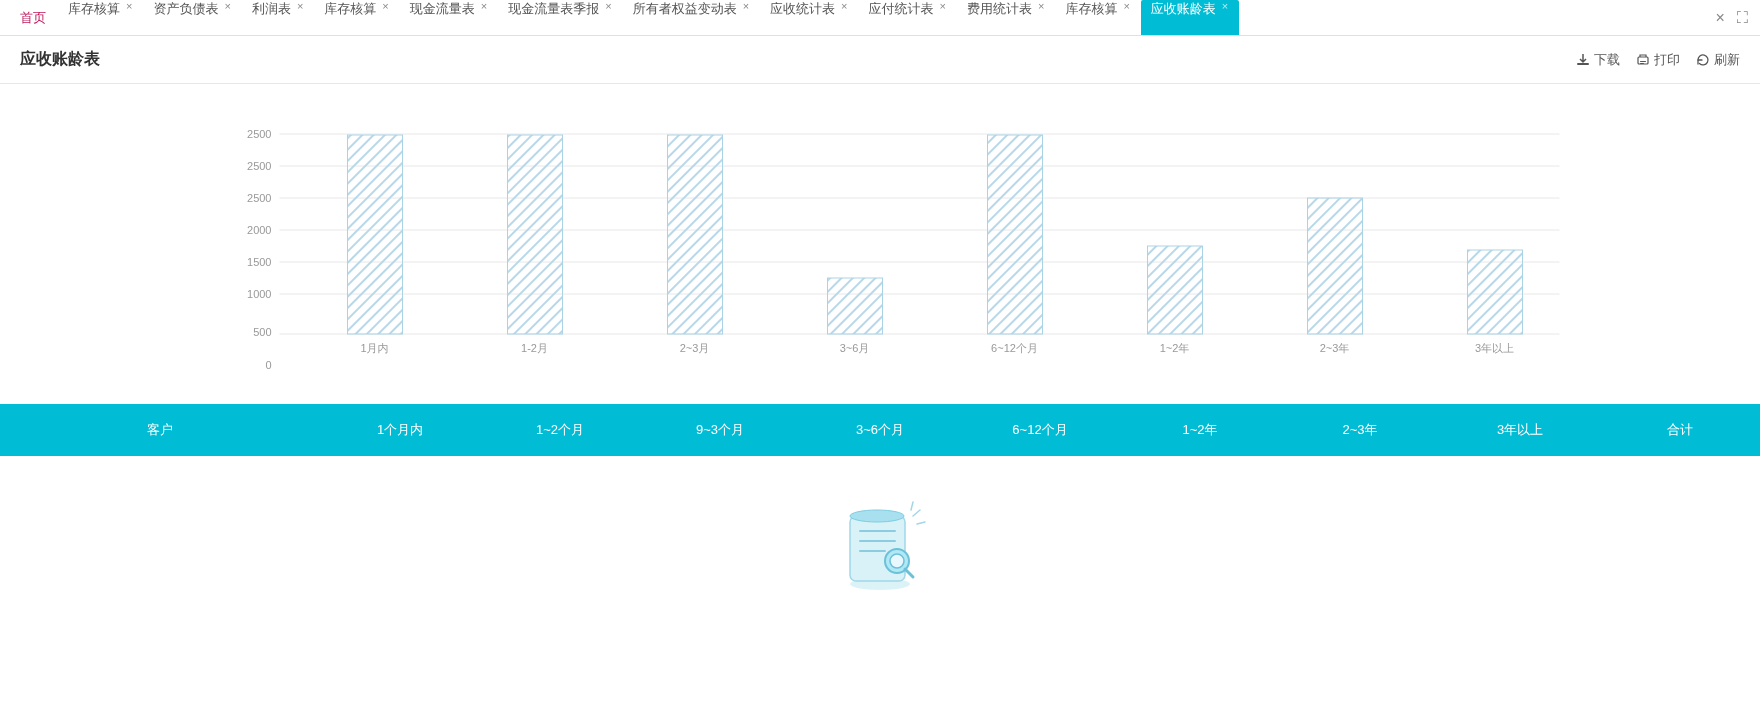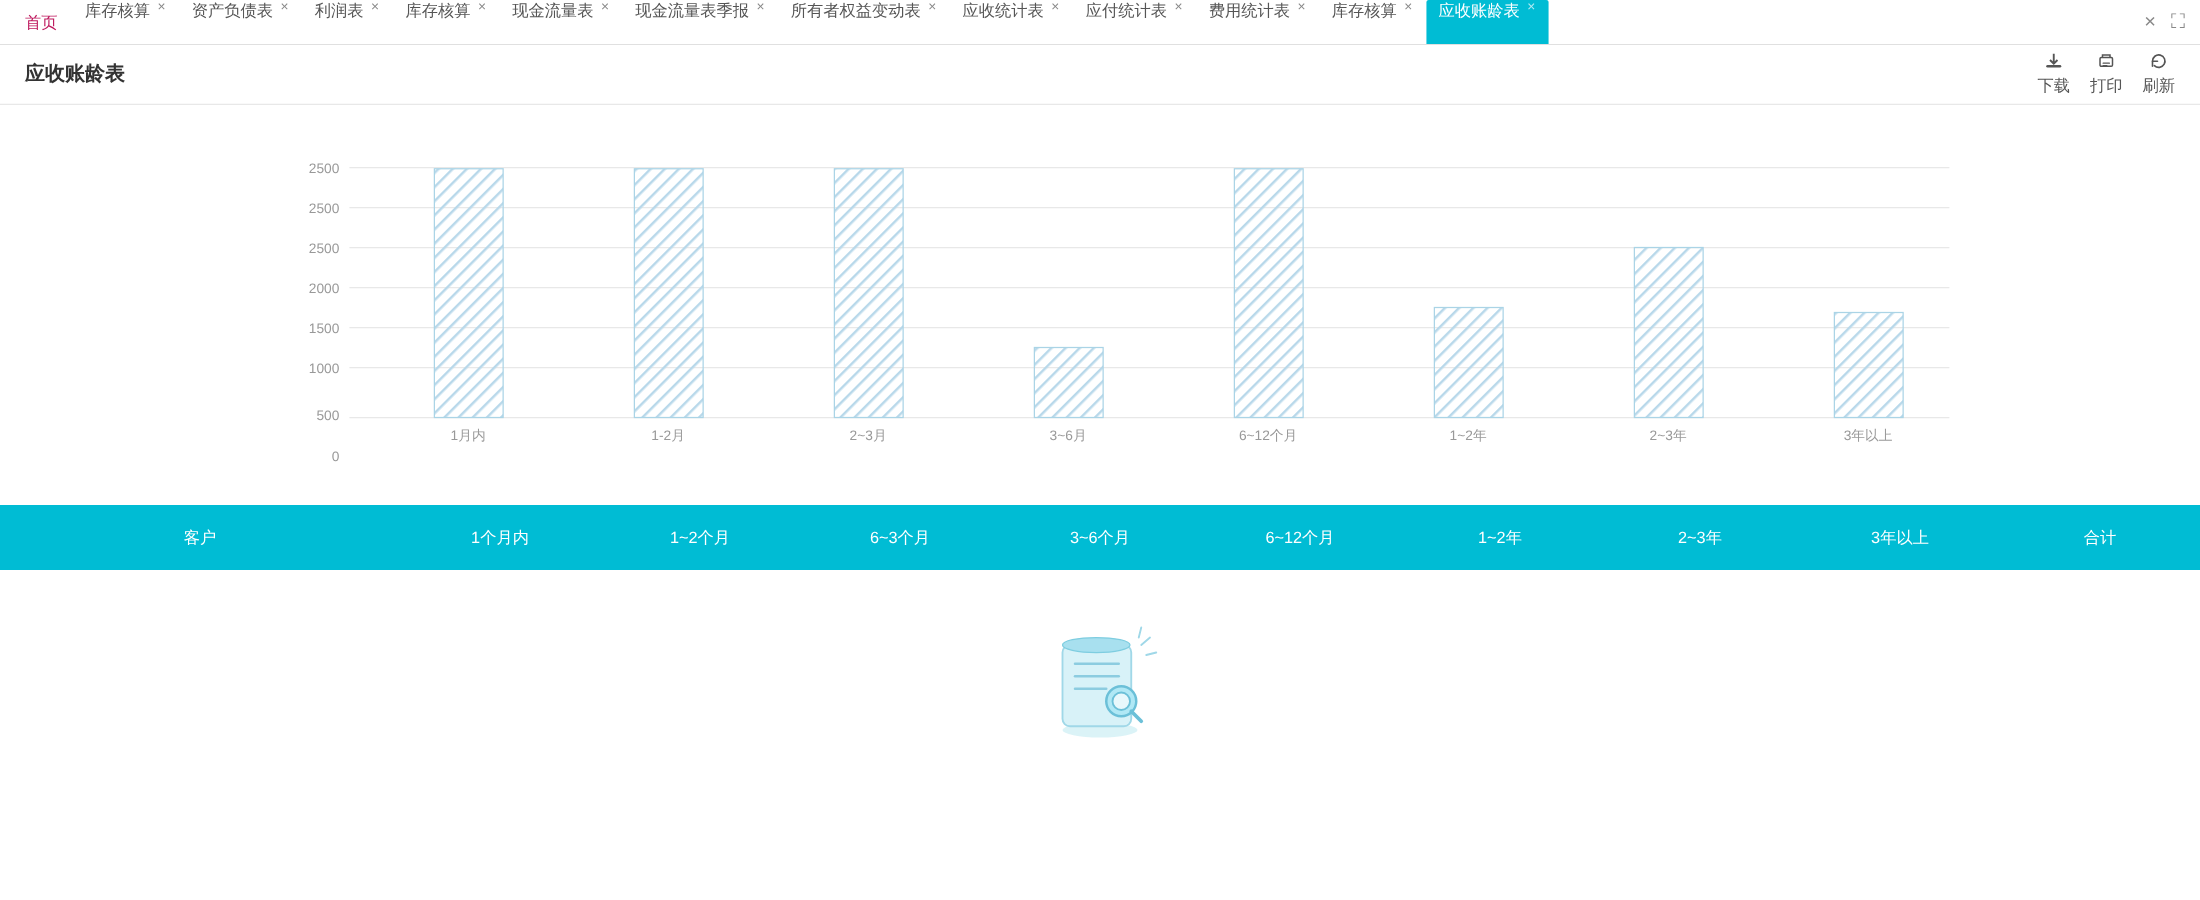--- a/index.html
+++ b/index.html
@@ -85,21 +85,20 @@
       gap: 16px;
       align-items: center;
     }
     .header-action-btn {
       display: flex;
       align-items: center;
       gap: 4px;
       color: #555;
       cursor: pointer;
       font-size: 13px;
-      flex-direction: column;
     }
 
     
     .main-content {
       background: #fff;
       margin: 0;
       height: calc(720px - 36px - 48px);
       overflow-y: auto;
       display: flex;
       flex-direction: column;
@@ -306,21 +305,21 @@
         <text x="1295" y="248" text-anchor="middle" class="chart-x-label">3年以上</text>
 
       </svg>
     </div>
   </div>
 
   <div class="table-header">
     <div class="table-header-cell">客户</div>
     <div class="table-header-cell">1个月内</div>
     <div class="table-header-cell">1~2个月</div>
-    <div class="table-header-cell">6~3个月</div>
+    <div class="table-header-cell">9~3个月</div>
     <div class="table-header-cell">3~6个月</div>
     <div class="table-header-cell">6~12个月</div>
     <div class="table-header-cell">1~2年</div>
     <div class="table-header-cell">2~3年</div>
     <div class="table-header-cell">3年以上</div>
     <div class="table-header-cell">合计</div>
   </div>
 
   <div class="empty-state">
 

